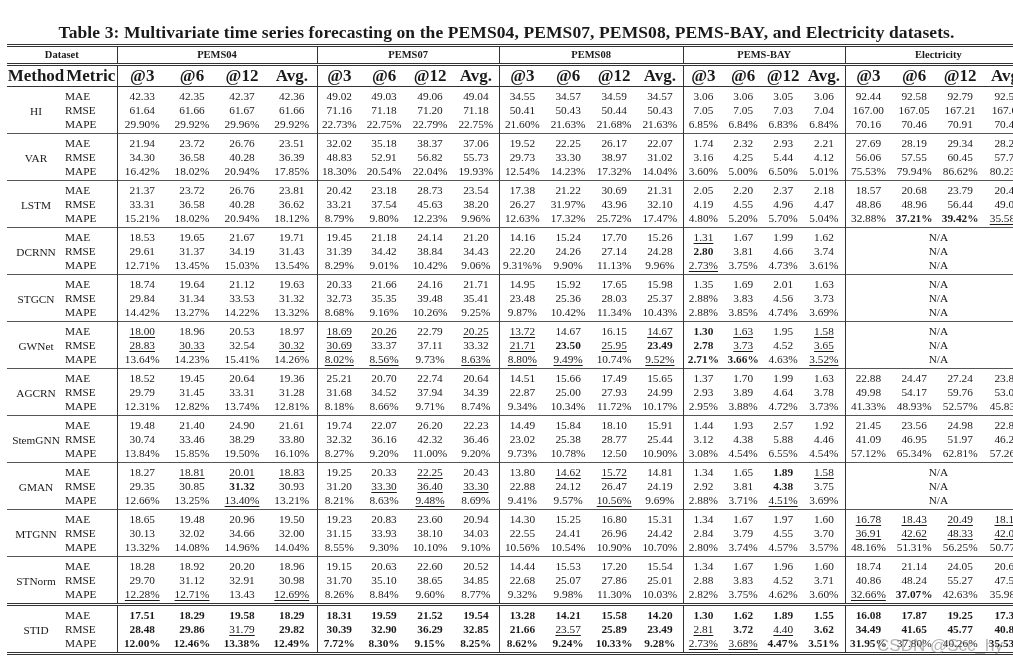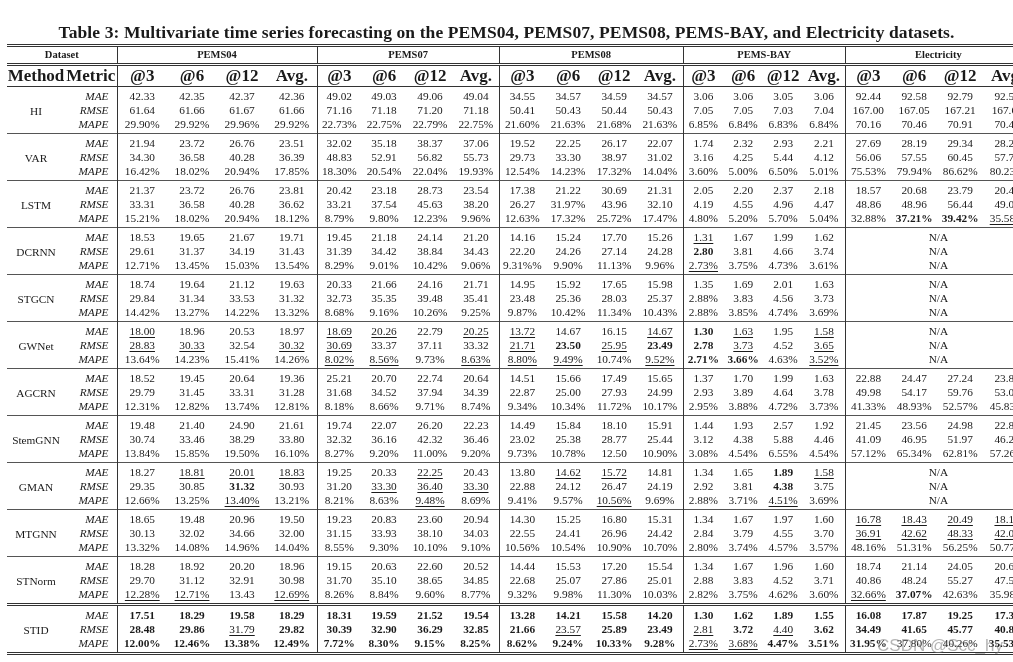--- a/index.html
+++ b/index.html
@@ -12,21 +12,21 @@
   tr.hdr1 th { height:16px; font-size:10.5px; font-weight:bold; }
   tr.hdr2 th { height:20px; font-size:17px; font-weight:bold; }
   tr.hdr2 { border-top:3px double #333; border-bottom:1px solid #333; }
   .vsep { border-left:1px solid #333; }
   tbody.group { border-bottom:1px solid #555; }
   tbody.group.last { border-top:3px double #333; border-bottom:3px double #333; }
   tbody.group td { height:14px; }
   tbody.group tr:first-child td { padding-top:2px; }
   tbody.group tr:last-child td { padding-bottom:2px; }
   td.method { font-size:11.3px; }
-  td.metric { text-align:right; padding-right:8px;font-style:italic; }
+  td.metric { text-align:left; padding-right:8px; }
   .b { font-weight:bold; }
   .u { text-decoration:underline; text-decoration-thickness:1px; text-underline-offset:2px; }
   .watermark { position:absolute; right:10px; bottom:6px; font-family:Liberation Sans, sans-serif; font-size:17px; color:rgba(120,120,120,0.55);text-align:center; }
 </style>
 </head>
 <body>
 
 <div class="caption">Table 3: Multivariate time series forecasting on the PEMS04, PEMS07, PEMS08, PEMS-BAY, and Electricity datasets.</div>
 
 <div class="tbl-wrap">

